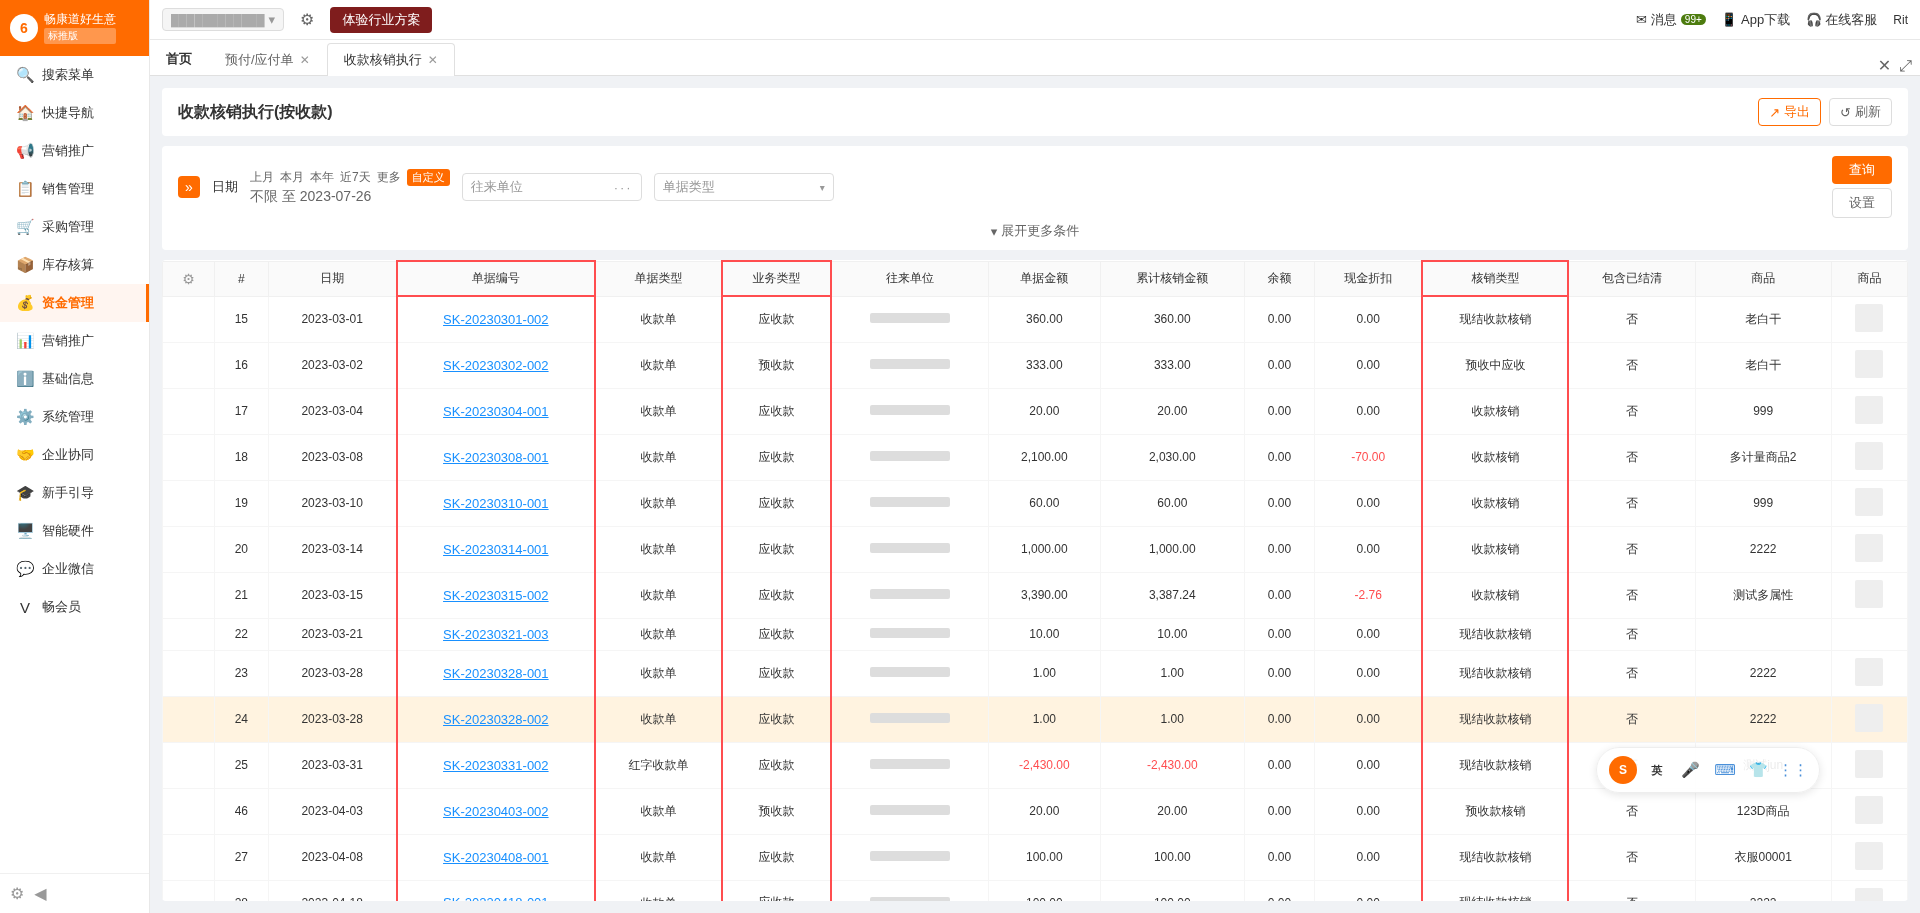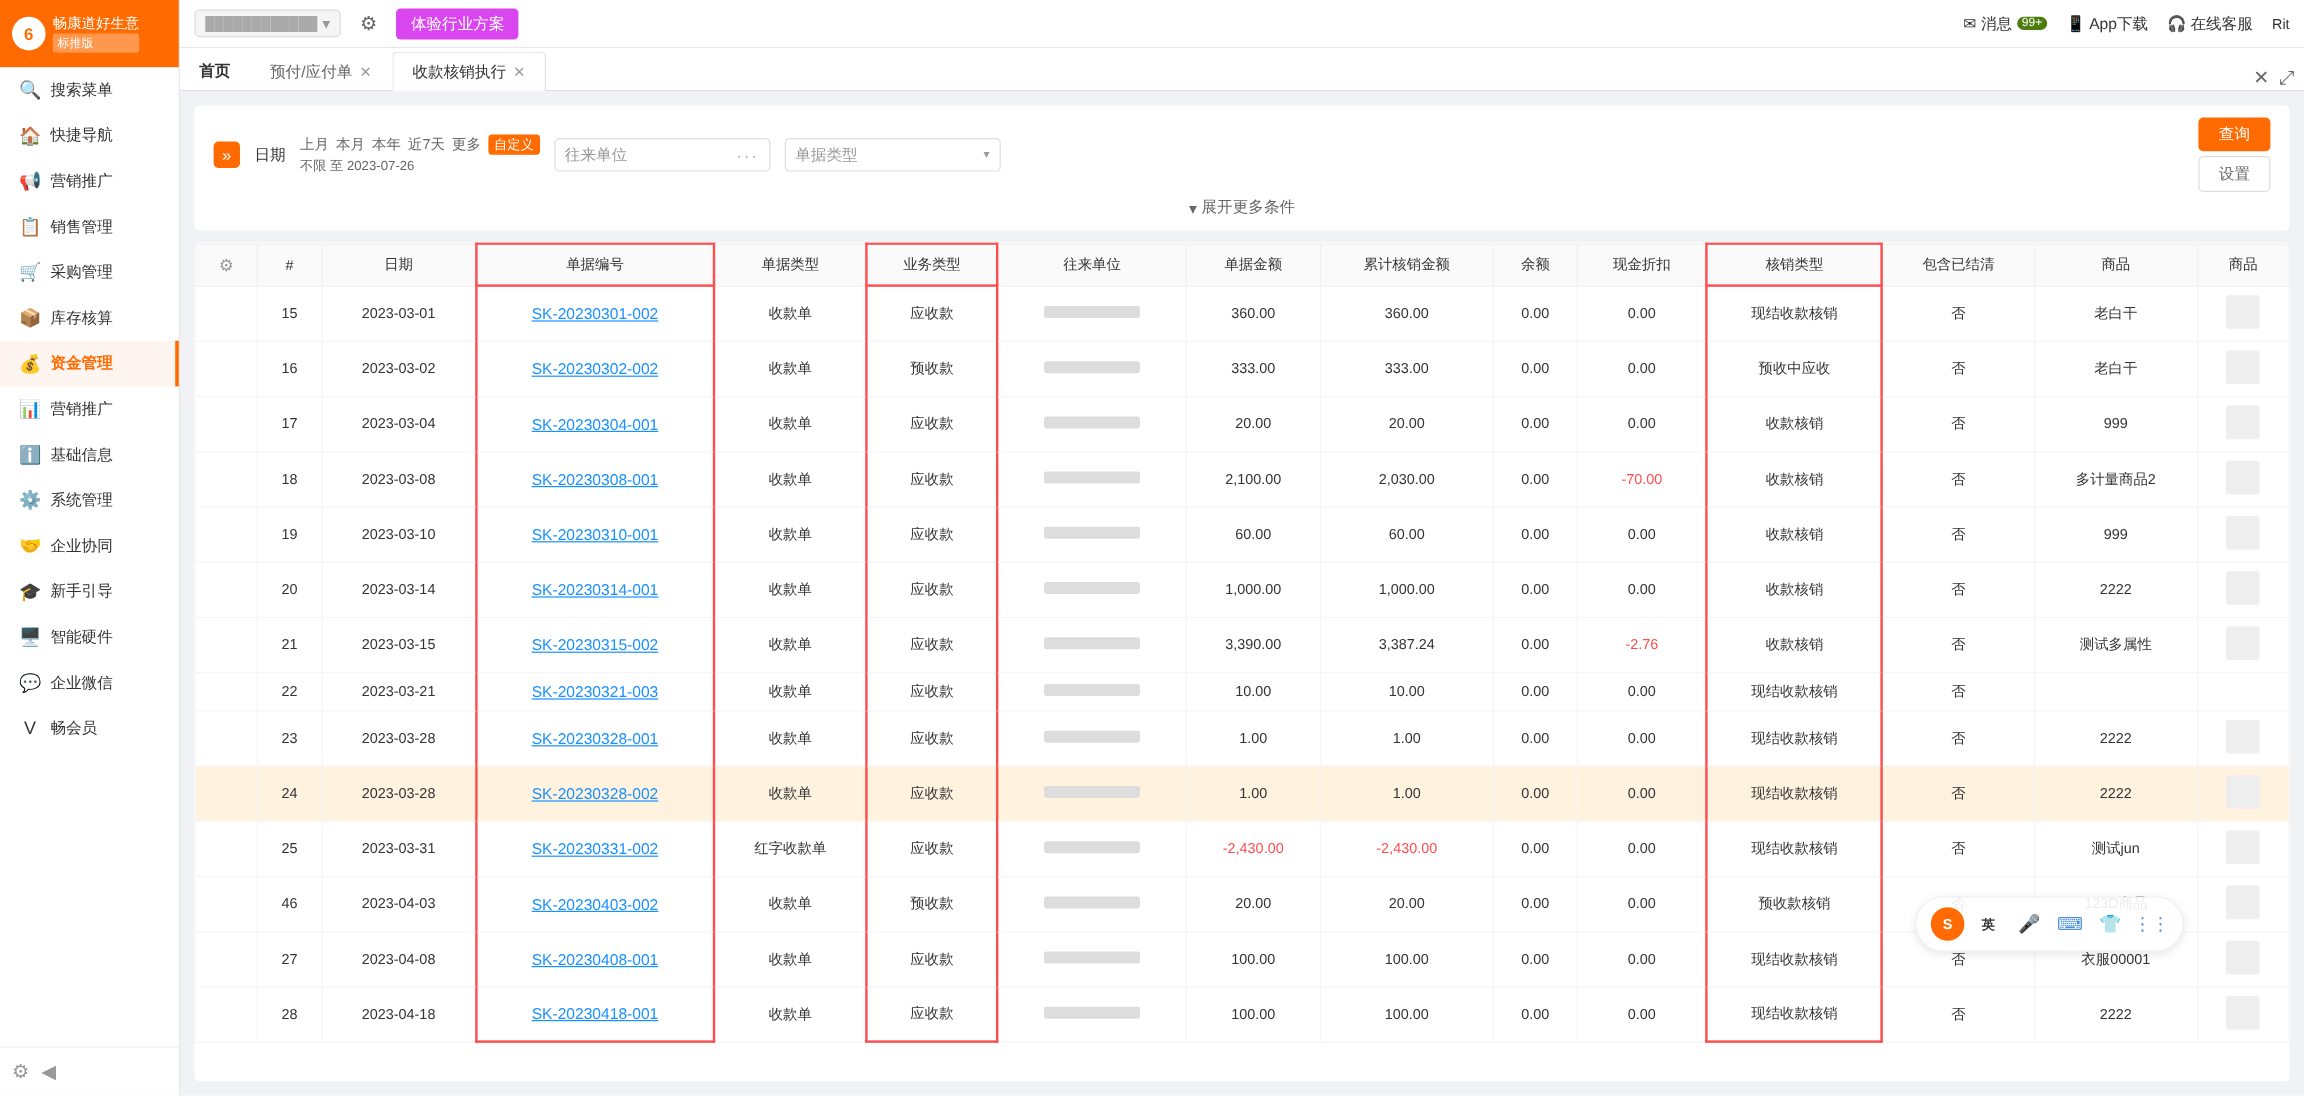--- a/index.html
+++ b/index.html
@@ -17,21 +17,21 @@
     .sidebar-bottom { margin-top: auto; padding: 10px; display: flex; gap: 10px; border-top: 1px solid #f0f0f0; }
     .sidebar-bottom-icon { cursor: pointer; color: #999; font-size: 16px; }
 
     
     .main { flex: 1; display: flex; flex-direction: column; overflow: hidden; }
 
     
     .topbar { height: 40px; background: #fff; border-bottom: 1px solid #e8e8e8; display: flex; align-items: center; padding: 0 12px; gap: 12px; }
     .topbar-select { display: flex; align-items: center; gap: 4px; background: #f5f5f5; border: 1px solid #ddd; border-radius: 4px; padding: 3px 8px; cursor: pointer; min-width: 120px; color: #666; font-size: 12px; }
     .topbar-gear { color: #666; cursor: pointer; font-size: 16px; padding: 4px; }
-    .topbar-solution { background: #d946ef; color: #fff; border: none; border-radius: 4px; padding: 4px 12px; cursor: pointer; font-size: 13px; }
+    .topbar-solution { background: #7f1d1d; color: #fff; border: none; border-radius: 4px; padding: 4px 12px; cursor: pointer; font-size: 13px; }
     .topbar-right { margin-left: auto; display: flex; align-items: center; gap: 16px; }
     .topbar-msg { display: flex; align-items: center; gap: 4px; color: #333; cursor: pointer; font-size: 12px; position: relative; }
     .msg-badge { background: #4d7c0f; color: #fff; border-radius: 8px; font-size: 10px; padding: 0 4px; min-width: 18px; text-align: center; }
     .topbar-app { display: flex; align-items: center; gap: 3px; color: #333; font-size: 12px; cursor: pointer; }
     .topbar-service { display: flex; align-items: center; gap: 3px; color: #333; font-size: 12px; cursor: pointer; }
     .topbar-user { color: #333; font-size: 12px; cursor: pointer; }
 
     
     .tabs { height: 36px; background: #fff; border-bottom: 1px solid #e0e0e0; display: flex; align-items: flex-end; padding: 0 0 0 0; }
     .tab { height: 32px; padding: 0 16px; display: flex; align-items: center; gap: 6px; cursor: pointer; border: 1px solid transparent; border-bottom: none; font-size: 13px; color: #666; border-radius: 4px 4px 0 0; }
@@ -53,21 +53,21 @@
     .btn-refresh { display: flex; align-items: center; gap: 4px; border: 1px solid #ddd; color: #666; background: #fff; border-radius: 4px; padding: 4px 10px; cursor: pointer; font-size: 12px; }
 
     
     .filter-bar { background: #fff; border-radius: 4px; padding: 10px 16px; }
     .filter-row { display: flex; align-items: center; gap: 12px; flex-wrap: wrap; }
     .filter-label { color: #333; font-size: 13px; white-space: nowrap; }
     .filter-toggle-btn { background: #ff6b00; color: #fff; border: none; border-radius: 4px; width: 22px; height: 22px; display: flex; align-items: center; justify-content: center; cursor: pointer; font-size: 14px; }
     .filter-date-links { display: flex; gap: 6px; align-items: center; }
     .filter-date-link { color: #666; cursor: pointer; font-size: 12px; }
     .filter-date-link.custom { color: #fff; background: #ff6b00; border-radius: 3px; padding: 1px 5px; font-size: 11px; }
-    .filter-date-range { font-size: 11px; color: #666; margin-top: 2px; }
+    .filter-date-range { font-size: 14px; color: #666; margin-top: 2px; }
     .filter-date-group { display: flex; flex-direction: column; }
     .filter-input { border: 1px solid #ddd; border-radius: 4px; padding: 4px 8px; font-size: 12px; color: #999; min-width: 180px; cursor: pointer; display: flex; align-items: center; justify-content: space-between; }
     .filter-dots { color: #999; letter-spacing: 2px; }
     .filter-select { border: 1px solid #ddd; border-radius: 4px; padding: 4px 8px; font-size: 12px; color: #999; min-width: 180px; cursor: pointer; display: flex; align-items: center; justify-content: space-between; }
     .filter-chevron { color: #999; font-size: 10px; }
     .btn-query { background: #ff6b00; color: #fff; border: none; border-radius: 4px; padding: 5px 16px; cursor: pointer; font-size: 13px; }
     .btn-setting { border: 1px solid #ddd; background: #fff; color: #666; border-radius: 4px; padding: 5px 16px; cursor: pointer; font-size: 13px; }
     .filter-actions { display: flex; flex-direction: column; gap: 4px; margin-left: auto; }
     .expand-more { display: flex; align-items: center; justify-content: center; color: #666; font-size: 12px; cursor: pointer; gap: 4px; margin-top: 4px; }
 
@@ -218,20 +218,33 @@
       <span class="tab-close">✕</span>
     </div>
     <div class="tabs-right">
       <span class="tabs-close-btn">✕</span>
       <span class="tabs-expand-btn">⤢</span>
     </div>
   </div>
 
   <div class="content">
 
+    <div class="page-header">
+      <div class="page-title">收款核销执行(按收款)</div>
+      <div class="page-actions">
+        <button class="btn-export">
+          <span>↗</span>
+          <span>导出</span>
+        </button>
+        <button class="btn-refresh">
+          <span>↺</span>
+          <span>刷新</span>
+        </button>
+      </div>
+    </div>
 
     <div class="filter-bar">
       <div class="filter-row">
         <button class="filter-toggle-btn">»</button>
         <span class="filter-label">日期</span>
         <div class="filter-date-group">
           <div class="filter-date-links">
             <span class="filter-date-link">上月</span>
             <span class="filter-date-link">本月</span>
             <span class="filter-date-link">本年</span>

